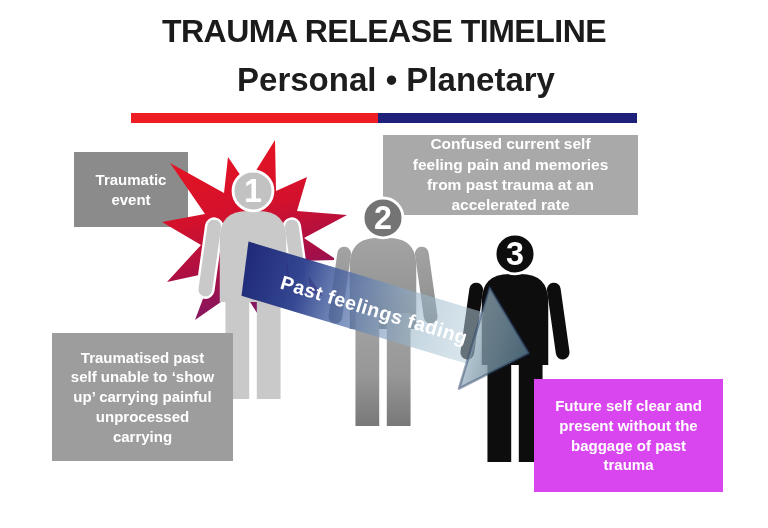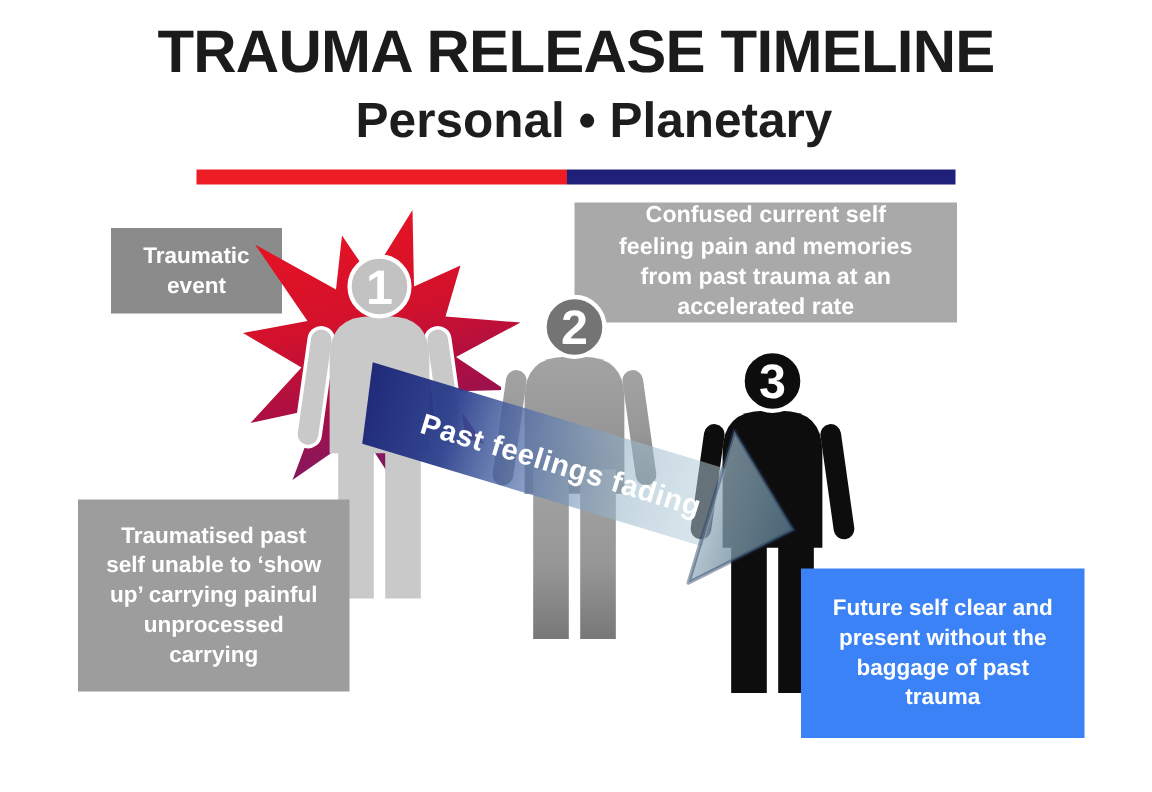--- a/index.html
+++ b/index.html
@@ -2,41 +2,41 @@
 <html><head>
 <meta charset="utf-8">
 <style>
   html,body { margin:0; padding:0; background:#ffffff; }
   .canvas {
     position:relative; width:768px; height:528px; background:#ffffff;
     overflow:hidden; font-family:"Liberation Sans", sans-serif;
   }
   .title {
     position:absolute; top:15px; left:0; width:100%; margin:0;
-    text-align:center; font-size:40px; font-weight:800; color:#1b1b1b;
+    text-align:center; font-size:32px; font-weight:800; color:#1b1b1b;
     letter-spacing:-0.5px; line-height:1;
   }
   .subtitle {
     position:absolute; top:63px; left:12px; width:100%;
     text-align:center; font-size:33px; font-weight:700; color:#1d1d1d;
     line-height:1;
   }
   .divider { position:absolute; top:113px; left:131px; width:506px; height:10px; font-size:0; }
   .divider .seg { display:inline-block; height:10px; vertical-align:top; }
   .divider .red  { width:247px; background:#ee1c23; }
   .divider .blue { width:259px; background:#1f2079; }
 
   .gbox {
     position:absolute; display:flex; align-items:center; justify-content:center;
     color:#ffffff; font-weight:700; text-align:center; line-height:1.32;
   }
-  .box-trauma    { left:74px;  top:152px; width:114px; height:57px;  background:#8b8b8b; font-size:15px;   padding:0 20px; box-sizing:border-box; z-index:1; }
+  .box-trauma    { left:74px;  top:152px; width:114px; height:75px;  background:#8b8b8b; font-size:15px;   padding:0 20px; box-sizing:border-box; z-index:1; }
   .box-confused  { left:383px; top:135px; width:255px; height:80px;  background:#a9a9a9; font-size:15.5px; padding:0 21px; box-sizing:border-box; z-index:1; }
   .box-past      { left:52px;  top:333px; width:181px; height:128px; background:#9d9d9d; font-size:15px;   padding:0 14px; box-sizing:border-box; z-index:3; }
-  .box-future    { left:534px; top:379px; width:189px; height:113px; background:#3b82f6; font-size:15px;   padding:0 11px; box-sizing:border-box; z-index:3; }
+  .box-future    { left:534px; top:379px; width:189px; height:113px; background:#d946ef; font-size:15px;   padding:0 11px; box-sizing:border-box; z-index:3; }
 
   .scene  { position:absolute; left:0; top:0; z-index:2; }
   .arrow-layer { position:absolute; left:0; top:0; z-index:4; }
 
   .fignum {
     font-family:"Liberation Sans", sans-serif; font-size:34px; font-weight:bold;
     text-anchor:middle;
   }
   .arrow-text {
     font-family:"Liberation Sans", sans-serif; font-size:19.5px; font-weight:bold;

